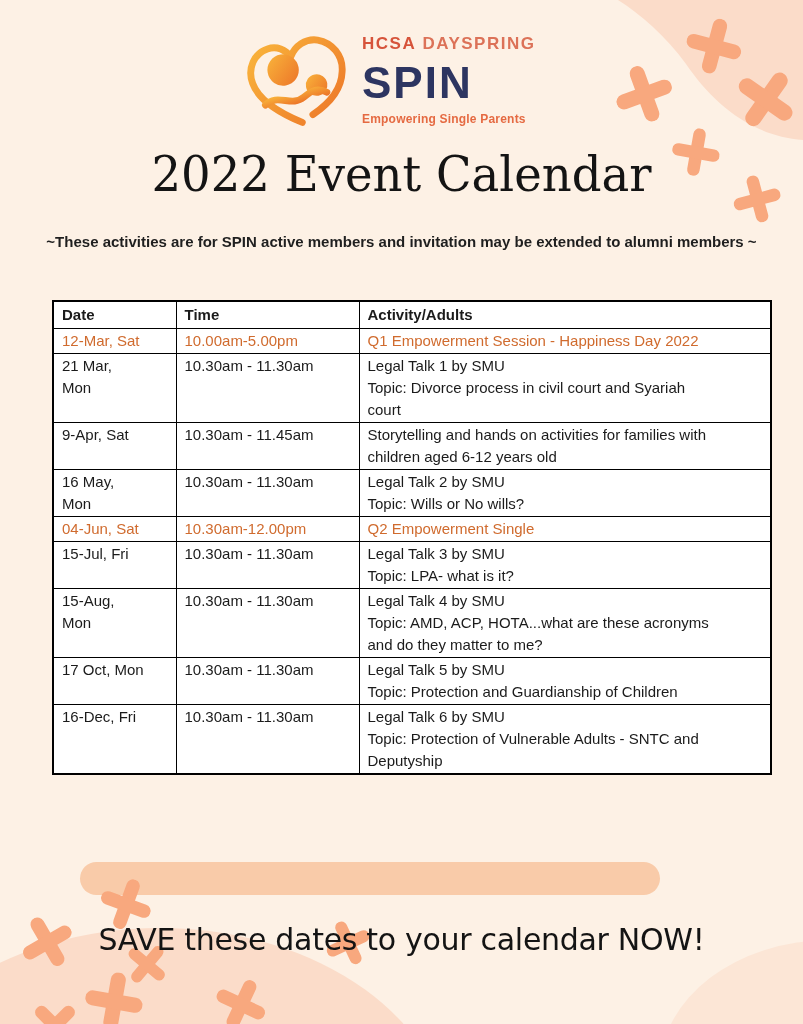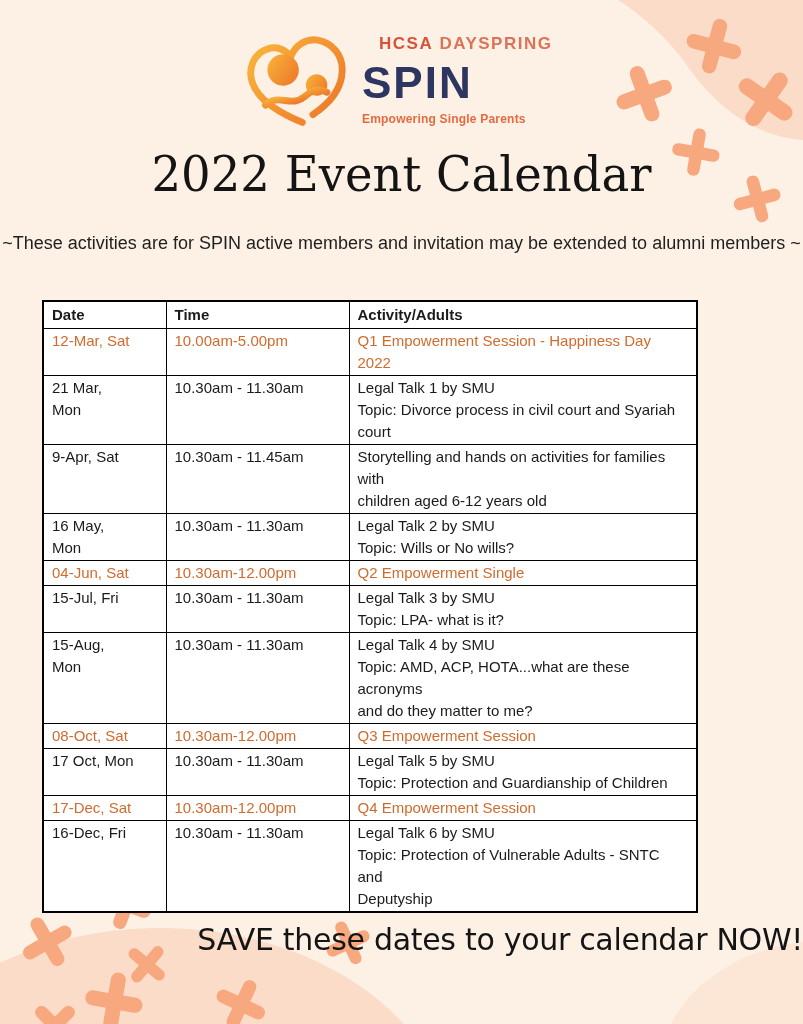--- a/index.html
+++ b/index.html
@@ -16,42 +16,42 @@
   .blob-br { position:absolute; left:660px; top:940px; width:340px; height:260px;
              border-radius:50%; background:#FCE6D6; }
   .strip   { position:absolute; left:80px; top:862px; width:580px; height:33px;
              border-radius:18px; background:#F9CBA9; }
   .cross   { position:absolute; fill:var(--cross,#F8A87E); }
   
   .logo { position:absolute; left:246px; top:30px; width:320px; height:104px; }
   .logo-icon { position:absolute; left:0; top:2px; width:108px; height:98px; }
   .logo-text { position:absolute; left:116px; top:4px; white-space:nowrap; }
   .org-line { font-size:17px; letter-spacing:1.5px; }
-  .org-bold { font-weight:bold; color:var(--brand-red,#D6533A);margin-left:17px; }
+  .org-bold { font-weight:bold; color:var(--brand-red,#D6533A); }
   .org-reg  { color:var(--brand-orange,#DC7258);font-weight:bold; }
   .spin-name { font-size:44px; font-weight:bold; color:var(--navy,#2D3561);
                letter-spacing:2px; line-height:58px; }
   .tagline { font-size:12px; font-weight:bold; color:#E56A42; letter-spacing:.2px; }
   
   .page-title { position:absolute; left:0; right:0; top:146px; text-align:center;
     font-family:"DejaVu Serif", serif; font-weight:400; font-size:49px; color:#141414;
     transform:scaleX(.95); }
   .page-subtitle { position:absolute; left:0; right:0; top:233px; text-align:center;
-    font-size:18px; color:#1f1f1f; }
-  
-  table.events { position:absolute; left:42px; top:300px; width:656px;
+    font-size:15px; color:#1f1f1f;font-weight:bold; }
+  
+  table.events { position:absolute; left:52px; top:300px; width:720px;
     border-collapse:collapse; background:#fff; font-size:15px;
     border:2px solid #000; table-layout:fixed;padding-left:10px; }
   .events th, .events td { border:1px solid #000; padding:1px 8px;
     line-height:22px; text-align:left; vertical-align:top; white-space:pre-line;
     overflow:hidden; }
   .events th { font-weight:bold; padding-top:2px; padding-bottom:2px; }
   .events tr.hl td { color:var(--hl,#D06B2E); }
   
-  .footer-text { position:absolute; left:0; right:0; top:922px; text-align:right;
+  .footer-text { position:absolute; left:0; right:0; top:922px; text-align:center;
     font-family:"DejaVu Sans", sans-serif; font-size:30px; color:#141414;
     letter-spacing:-.3px; }
 </style>
 </head>
 <body>
 
 <div class="page" style="--bg: #FDF1E5; --blob: #FBDCC9; --cross: #F8A87E; --hl: #D06B2E; --brand-red: #D6533A; --brand-orange: #DC7258; --navy: #2D3561; --text: #1B1B1B;">
 
   
   <svg width="0" height="0" aria-hidden="true">
@@ -192,35 +192,25 @@
 Topic: LPA- what is it?</td>
         </tr>
         <tr>
           <td>15-Aug,
 Mon</td>
           <td>10.30am - 11.30am</td>
           <td>Legal Talk 4 by SMU
 Topic: AMD, ACP, HOTA...what are these acronyms
 and do they matter to me?</td>
         </tr>
-        <tr class="hl">
-          <td>08-Oct, Sat</td>
-          <td>10.30am-12.00pm</td>
-          <td>Q3 Empowerment Session</td>
-        </tr>
         <tr>
           <td>17 Oct, Mon</td>
           <td>10.30am - 11.30am</td>
           <td>Legal Talk 5 by SMU
 Topic: Protection and Guardianship of Children</td>
-        </tr>
-        <tr class="hl">
-          <td>17-Dec, Sat</td>
-          <td>10.30am-12.00pm</td>
-          <td>Q4 Empowerment Session</td>
         </tr>
         <tr>
           <td>16-Dec, Fri</td>
           <td>10.30am - 11.30am</td>
           <td>Legal Talk 6 by SMU
 Topic: Protection of Vulnerable Adults - SNTC and
 Deputyship</td>
         </tr>
       </tbody>
   </table>

